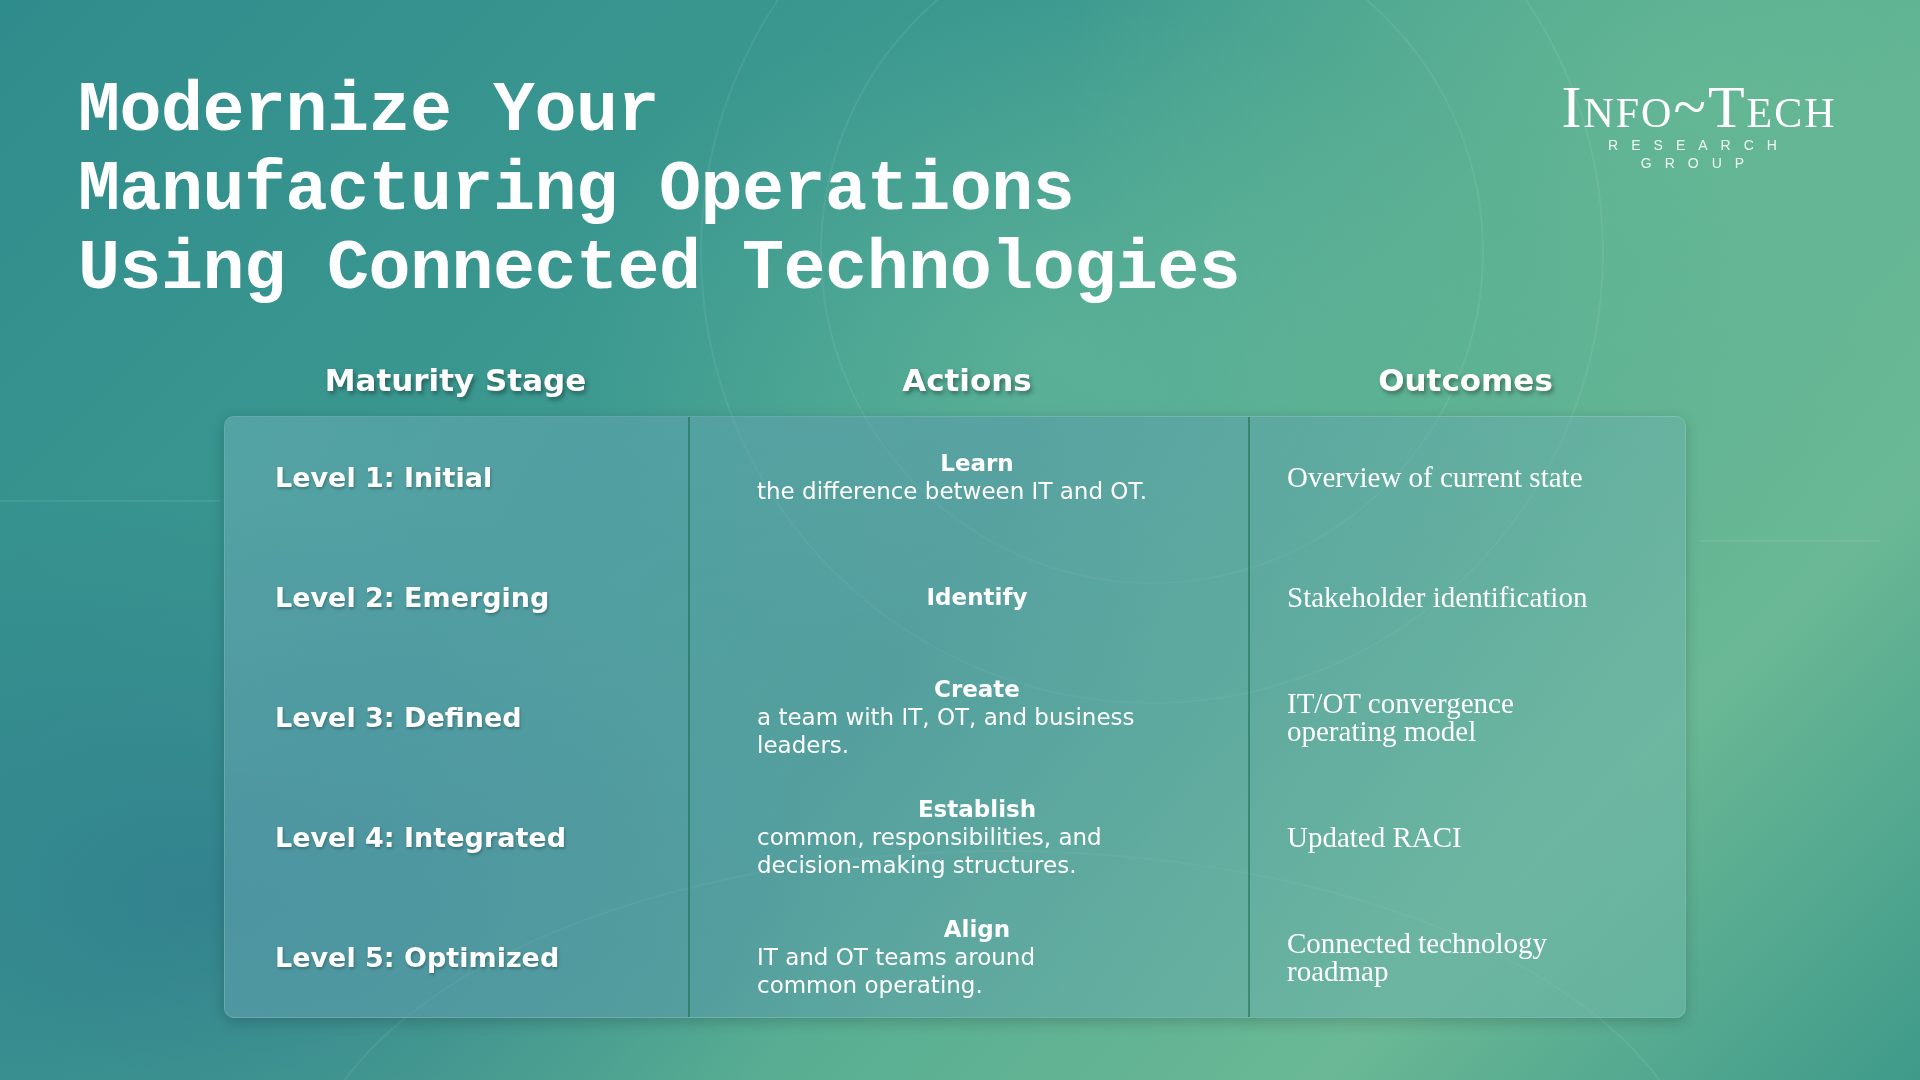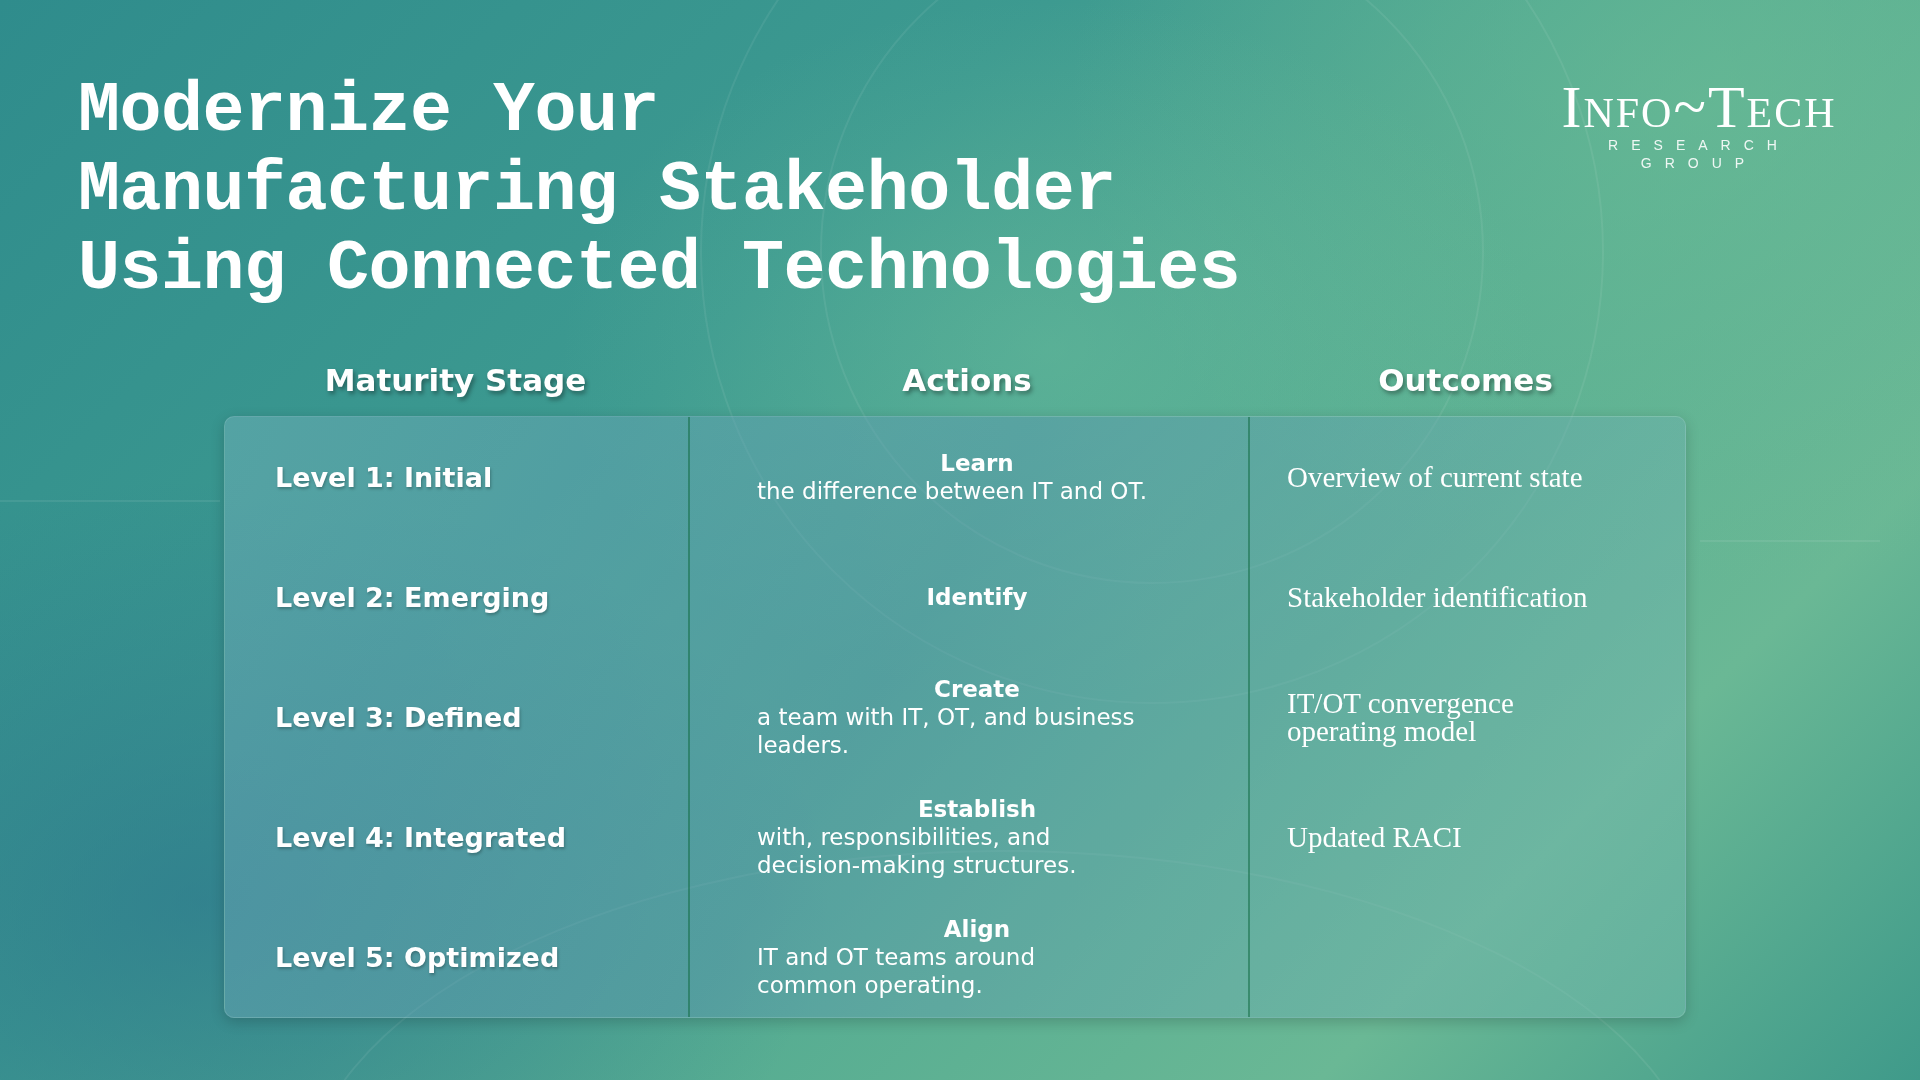--- a/index.html
+++ b/index.html
@@ -61,21 +61,21 @@
 <body>
 
 <div class="deco-ring" style="left:700px;top:-200px;width:900px;height:900px;"></div>
 <div class="deco-ring" style="left:820px;top:-80px;width:660px;height:660px;"></div>
 <div class="deco-ring" style="left:300px;top:850px;width:1400px;height:700px;"></div>
 <div class="deco-line" style="left:1700px;top:540px;width:180px;height:2px;"></div>
 <div class="deco-line" style="left:0;top:500px;width:220px;height:2px;"></div>
 
 <h1 class="title">
   <span>Modernize Your</span>
-  <span>Manufacturing Stakeholder</span>
+  <span>Manufacturing Operations</span>
   <span>Using Connected Technologies</span>
 </h1>
 
 <div class="logo">
   <div class="logo-main">Info~Tech</div>
   <div class="logo-sub">RESEARCH GROUP</div>
 </div>
 
 <div class="col-header" style="left:224px;width:463px;">Maturity Stage</div>
 <div class="col-header" style="left:687px;width:560px;">Actions</div>
@@ -108,25 +108,26 @@
       <span class="verb">Create</span>
       <span style="width:400px;">a team with IT, OT, and business leaders.</span>
     </div>
     <div class="cell outcome" style="width:250px;">IT/OT convergence operating model</div>
   </div>
 
   <div class="row" style="top:360px;">
     <div class="cell stage">Level 4: Integrated</div>
     <div class="cell action">
       <span class="verb">Establish</span>
-      <span style="width:360px;">with, responsibilities, and decision-making structures.</span>
+      <span style="width:360px;">common, responsibilities, and decision-making structures.</span>
     </div>
     <div class="cell outcome">Updated RACI</div>
   </div>
 
   <div class="row" style="top:480px;">
     <div class="cell stage">Level 5: Optimized</div>
     <div class="cell action">
       <span class="verb">Align</span>
       <span style="width:320px;">IT and OT teams around common operating.</span>
     </div>
+    <div class="cell outcome" style="width:290px;">Connected technology roadmap</div>
   </div>
 </div>
 
 </body></html>

